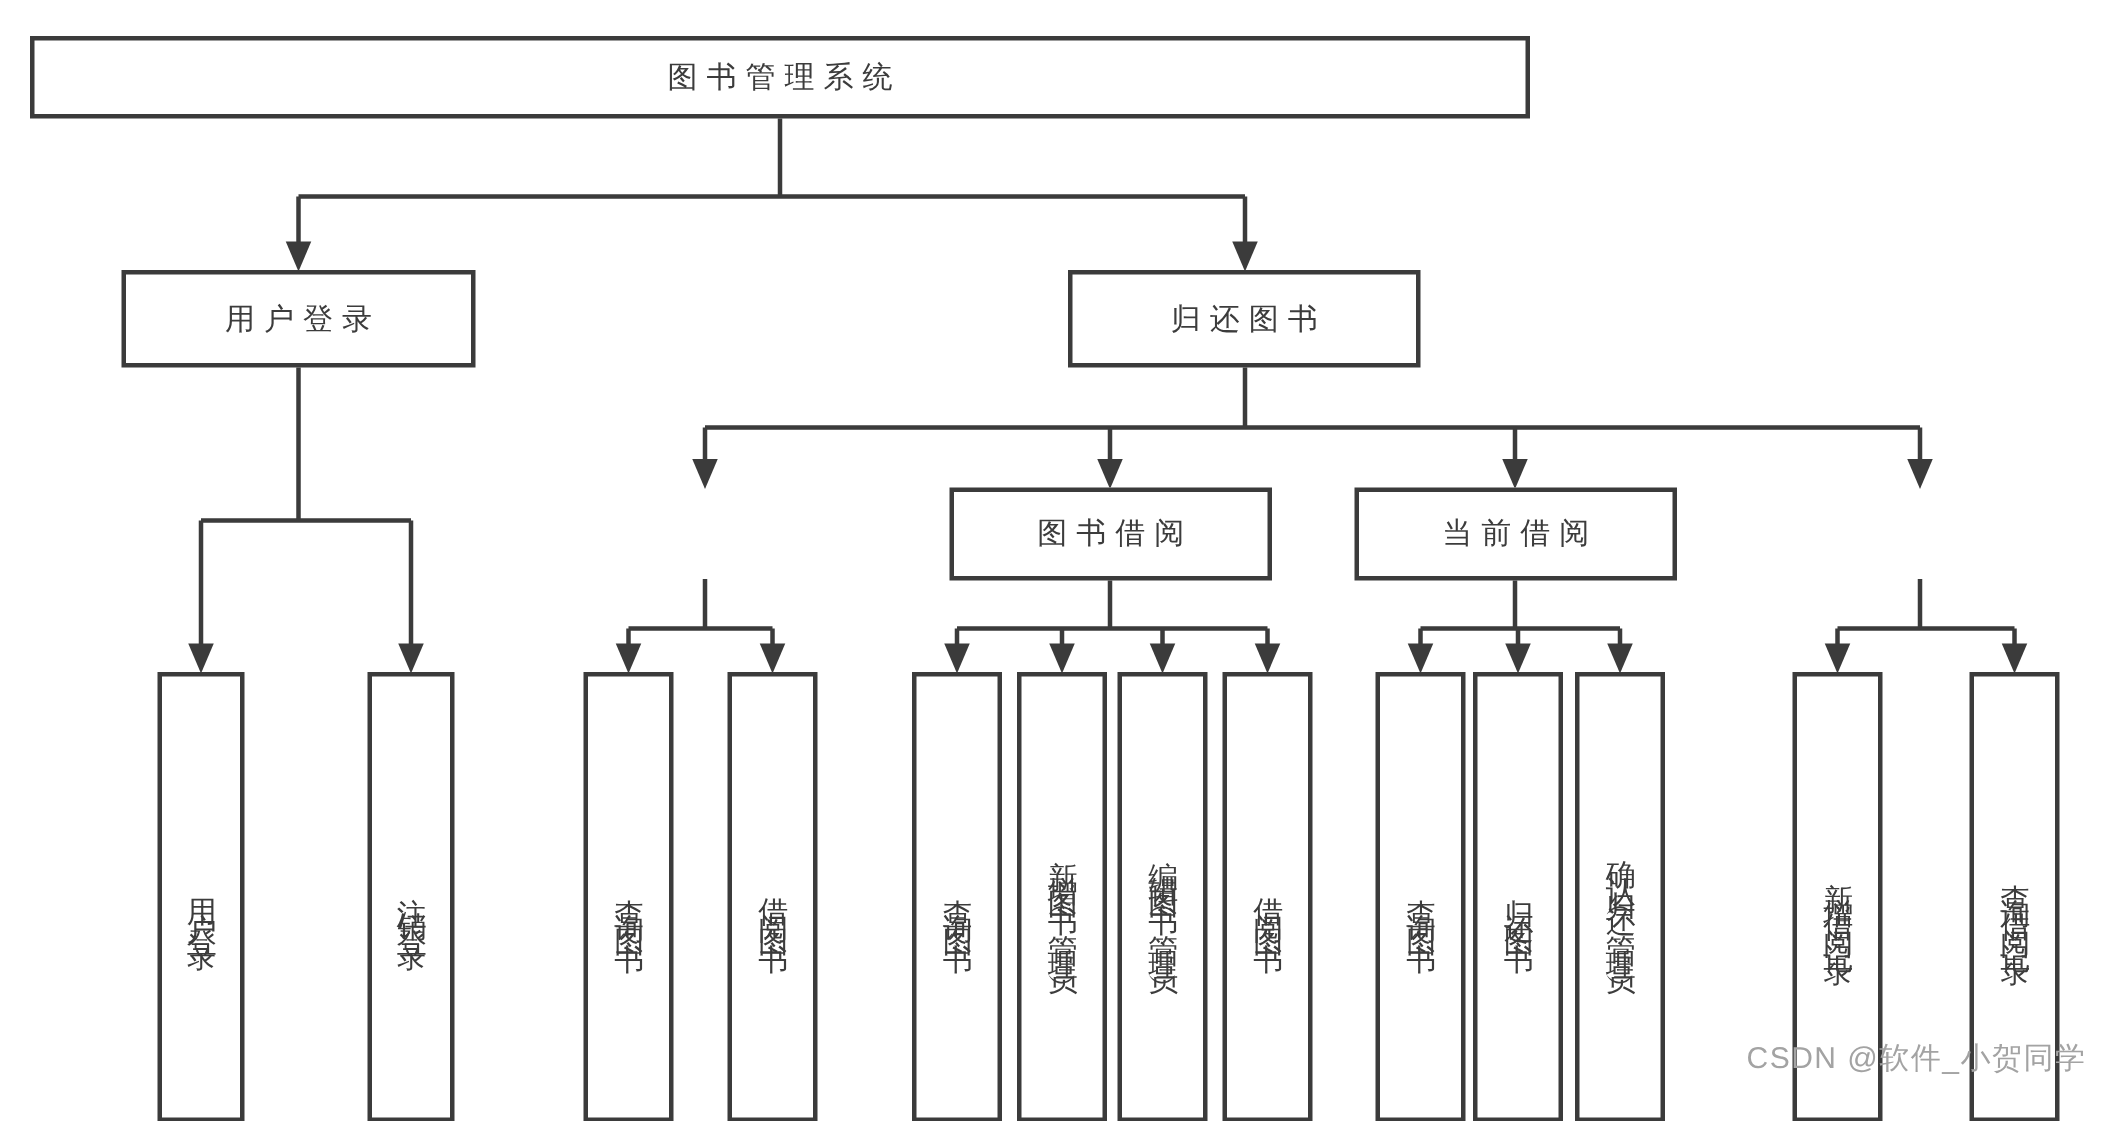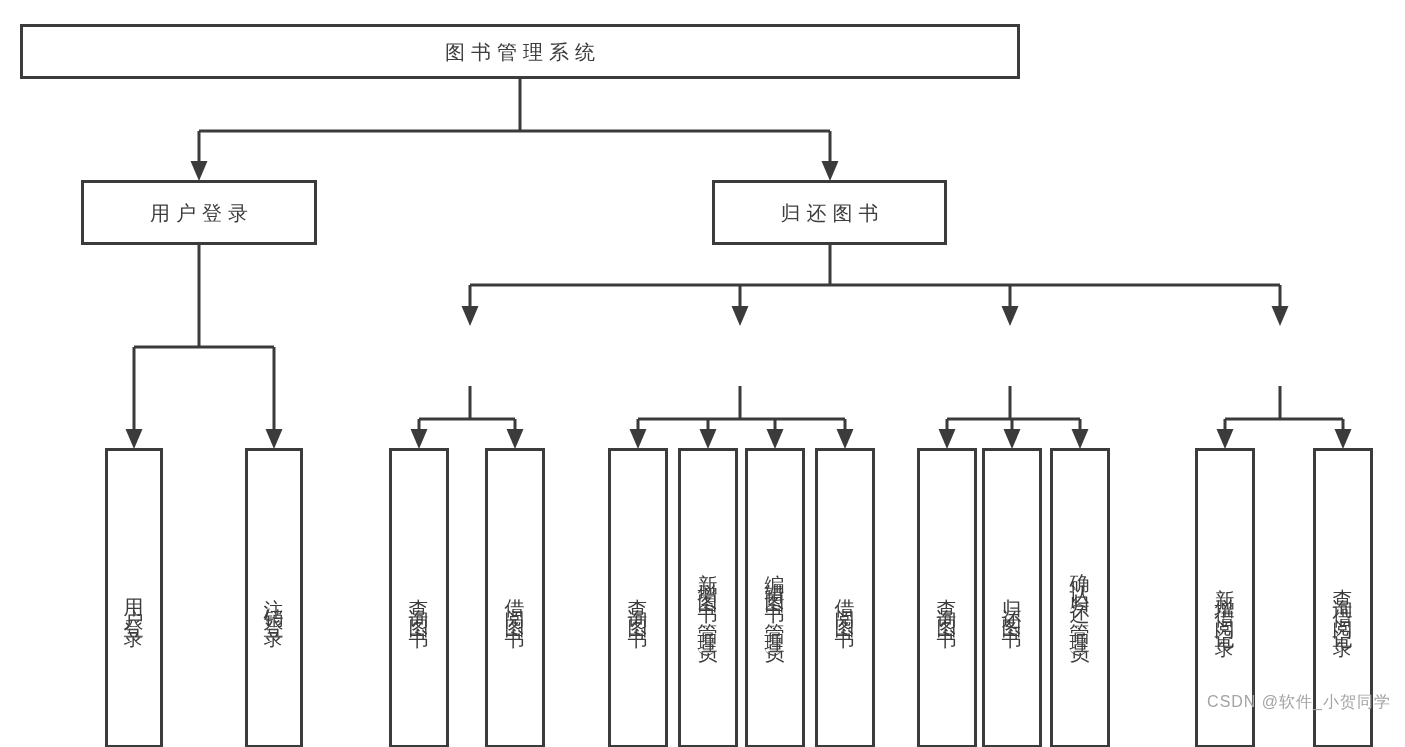--- a/index.html
+++ b/index.html
@@ -55,21 +55,21 @@
   }
   .v {
     writing-mode: vertical-rl;
     letter-spacing: 10px;
     padding-top: 10px; 
   }
   .watermark {
     position: absolute;
     top: 680px;
     right: 14px;
-    font-size: 16px;
+    font-size: 20px;
     letter-spacing: 1px;
     color: var(--wm);
   }
 </style>
 </head>
 <body>
 
 <div class="canvas" style="--line: #3b3b3b; --text: #3c3c3c; --wm: #a3a3a3; --bg: #ffffff;">
 
   <svg class="connectors" viewBox="0 0 1405 747" xmlns="http://www.w3.org/2000/svg">
@@ -115,21 +115,23 @@
     </g>
   </svg>
 
   <div class="box h" style="left:20px;top:12px;width:1000px;height:55px">图书管理系统</div>
 
   <div class="box h" style="left:81px;top:168px;width:236px;height:65px">用户登录</div>
 
   <div class="box h" style="left:712px;top:168px;width:235px;height:65px">归还图书</div>
 
 
+  <div class="box h" style="left:633px;top:313px;width:215px;height:62px">图书借阅</div>
 
+  <div class="box h" style="left:903px;top:313px;width:215px;height:62px">当前借阅</div>
 
 
   <div class="box v" style="left:105px;top:436px;width:58px;height:300px">用户登录</div>
 
   <div class="box v" style="left:245px;top:436px;width:58px;height:300px">注销登录</div>
 
   <div class="box v" style="left:389px;top:436px;width:60px;height:300px">查询图书</div>
 
   <div class="box v" style="left:485px;top:436px;width:60px;height:300px">借阅图书</div>
 

